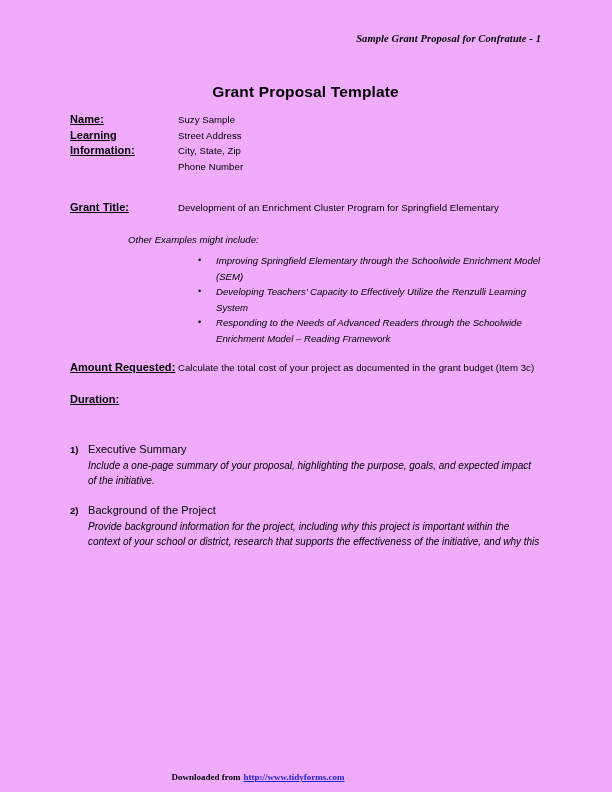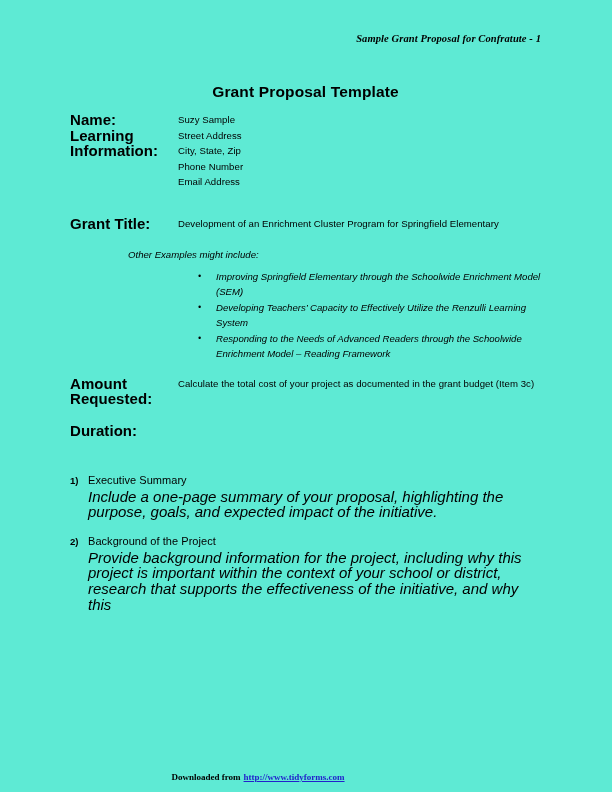--- a/index.html
+++ b/index.html
@@ -14,21 +14,21 @@
     font-family: "Liberation Sans", sans-serif;
     color: #000000;
     overflow: hidden;
   }
 
   .page {
     position: absolute;
     left: 0; top: 0;
     width: 612px;
     height: 792px;
-    background: #5eead4;
+    background: #f0abfc;
   }
 
   
   .doc-header {
     position: absolute;
     left: 70px;
     top: 33px;
     width: 471px;
     text-align: right;
     font-family: "Liberation Serif", serif;
@@ -64,23 +64,24 @@
 
   
   .field-row {
     display: flex;
     align-items: flex-start;
   }
   .field-label {
     width: 108px;
     flex: 0 0 108px;
     font-weight: bold;
-    font-size: 15px;
+    font-size: 11px;
     line-height: 15.5px;
     letter-spacing: 0.05px;
+    text-decoration: underline;
   }
   .field-value {
     flex: 1 1 auto;
     font-size: 9.6px;
     line-height: 15.5px;
     letter-spacing: 0.05px;
   }
   .field-value .vline {
     display: block;
     line-height: 15.5px;
@@ -137,21 +138,21 @@
     line-height: 15.5px;
   }
   .sec-heading {
     font-weight: normal;
     font-size: 11px;
     line-height: 15.5px;
     letter-spacing: 0.05px;
   }
   .sec-body {
     font-style: italic;
-    font-size: 15px;
+    font-size: 10px;
     line-height: 15.8px;
     max-width: 468px;
   }
 
   
   .doc-footer {
     position: absolute;
     left: 0;
     top: 772px;
     width: 516px;
@@ -187,21 +188,20 @@
         <span class="vline">Suzy Sample</span>
       </div>
     </div>
 
     <div class="field-row">
       <div class="field-label">Learning Information:</div>
       <div class="field-value">
         <span class="vline">Street Address</span>
         <span class="vline">City, State, Zip</span>
         <span class="vline">Phone Number</span>
-        <span class="vline">Email Address</span>
       </div>
     </div>
 
     <div class="gap-xl"></div>
 
     <div class="field-row">
       <div class="field-label">Grant Title:</div>
       <div class="field-value">Development of an Enrichment Cluster Program for Springfield Elementary</div>
     </div>
 

